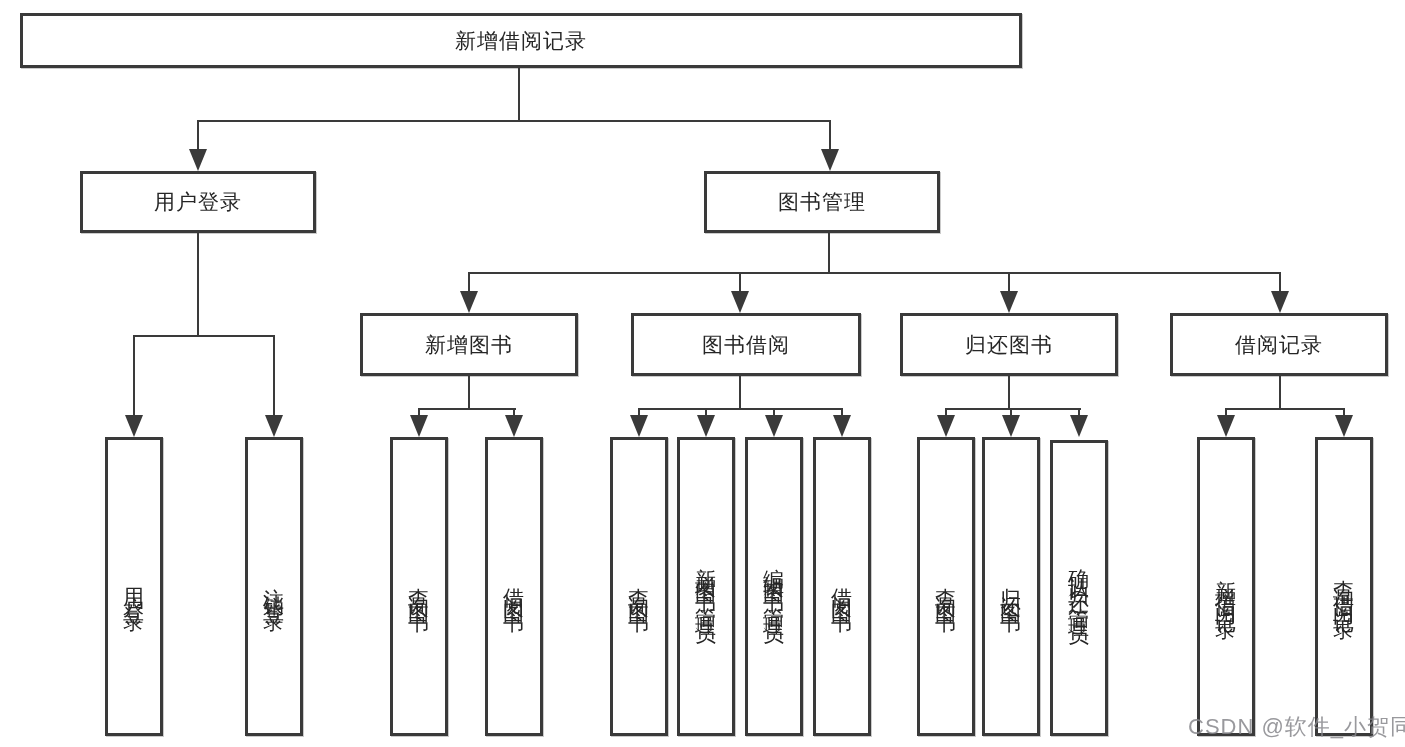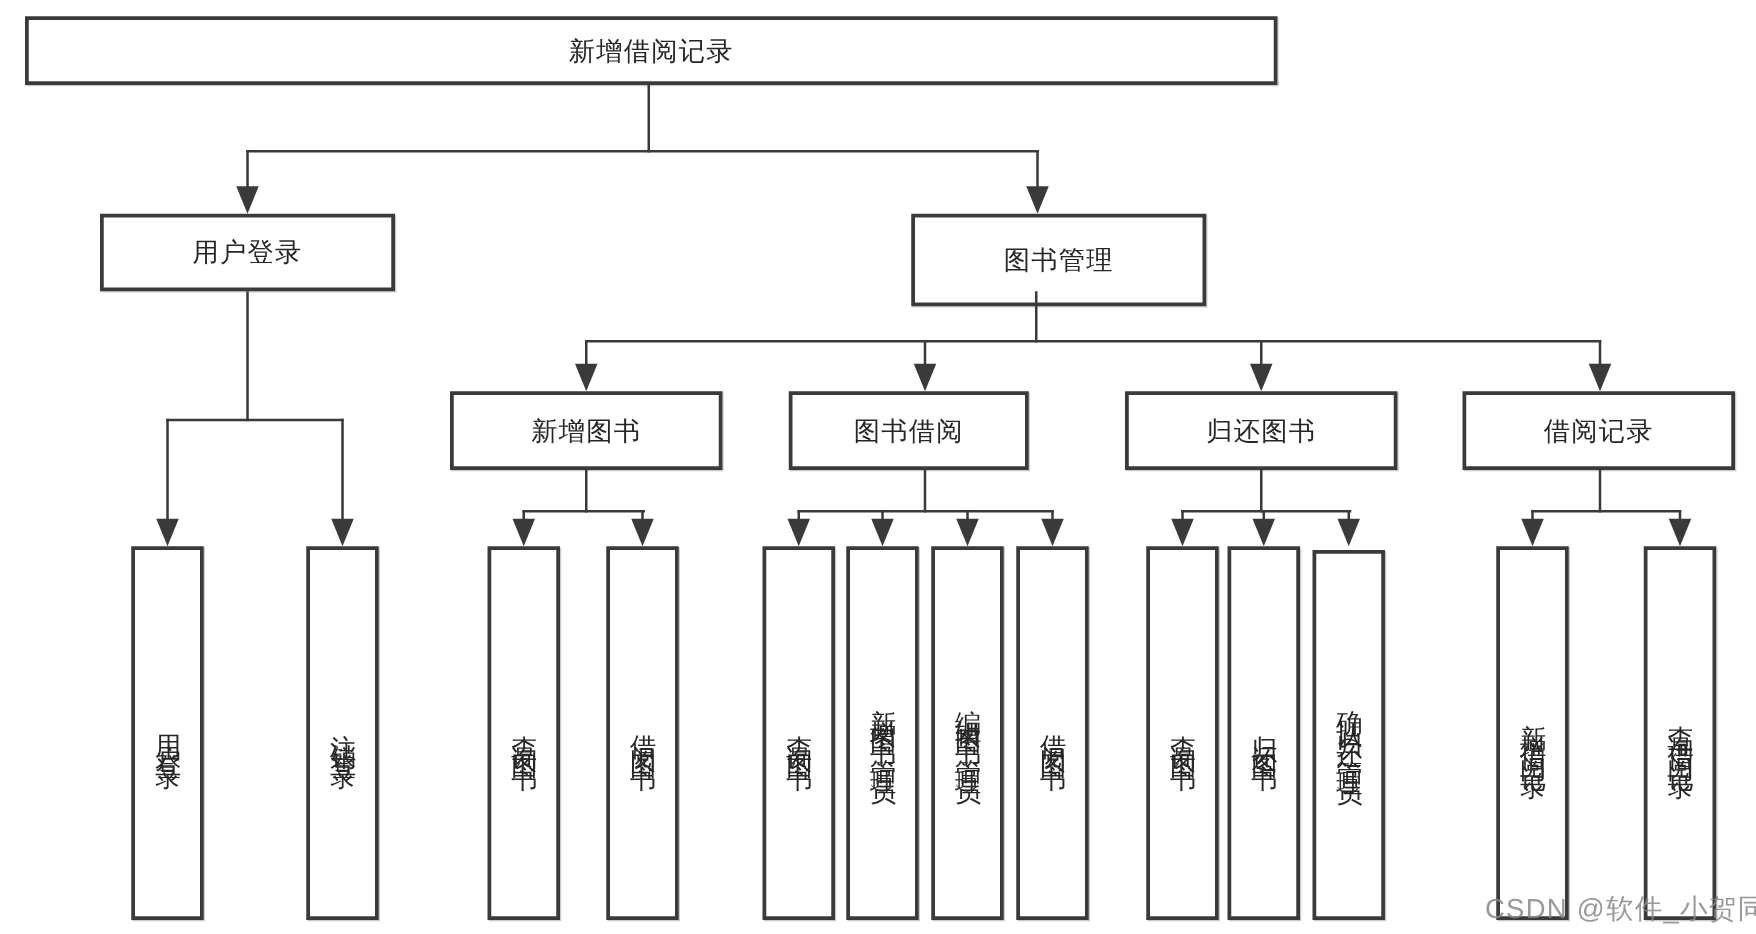--- a/index.html
+++ b/index.html
@@ -60,21 +60,21 @@
   <div class="vline" style="left:518px;top:68px;height:54px;"></div>
   <div class="hline" style="left:197px;top:120px;width:634px;"></div>
   <div class="vline" style="left:197px;top:120px;height:33px;"></div>
   <div class="arrow" style="left:189px;top:149px;"></div>
   <div class="vline" style="left:829px;top:120px;height:33px;"></div>
   <div class="arrow" style="left:821px;top:149px;"></div>
 
   <div class="box" style="left:80px;top:171px;width:236px;height:62px;">
     <span>用户登录</span>
   </div>
-  <div class="box" style="left:729px;top:171px;width:236px;height:74px;">
+  <div class="box" style="left:704px;top:171px;width:236px;height:62px;">
     <span>图书管理</span>
   </div>
 
   <div class="vline" style="left:197px;top:233px;height:104px;"></div>
   <div class="hline" style="left:133px;top:335px;width:142px;"></div>
   <div class="vline" style="left:133px;top:335px;height:84px;"></div>
   <div class="arrow" style="left:125px;top:415px;"></div>
   <div class="vline" style="left:273px;top:335px;height:84px;"></div>
   <div class="arrow" style="left:265px;top:415px;"></div>
 
@@ -85,21 +85,21 @@
   <div class="vline" style="left:739px;top:272px;height:23px;"></div>
   <div class="arrow" style="left:731px;top:291px;"></div>
   <div class="vline" style="left:1008px;top:272px;height:23px;"></div>
   <div class="arrow" style="left:1000px;top:291px;"></div>
   <div class="vline" style="left:1279px;top:272px;height:23px;"></div>
   <div class="arrow" style="left:1271px;top:291px;"></div>
 
   <div class="box" style="left:360px;top:313px;width:218px;height:63px;">
     <span>新增图书</span>
   </div>
-  <div class="box" style="left:631px;top:313px;width:192px;height:63px;">
+  <div class="box" style="left:631px;top:313px;width:230px;height:63px;">
     <span>图书借阅</span>
   </div>
   <div class="box" style="left:900px;top:313px;width:218px;height:63px;">
     <span>归还图书</span>
   </div>
   <div class="box" style="left:1170px;top:313px;width:218px;height:63px;">
     <span>借阅记录</span>
   </div>
 
   <div class="vline" style="left:468px;top:376px;height:34px;"></div>

